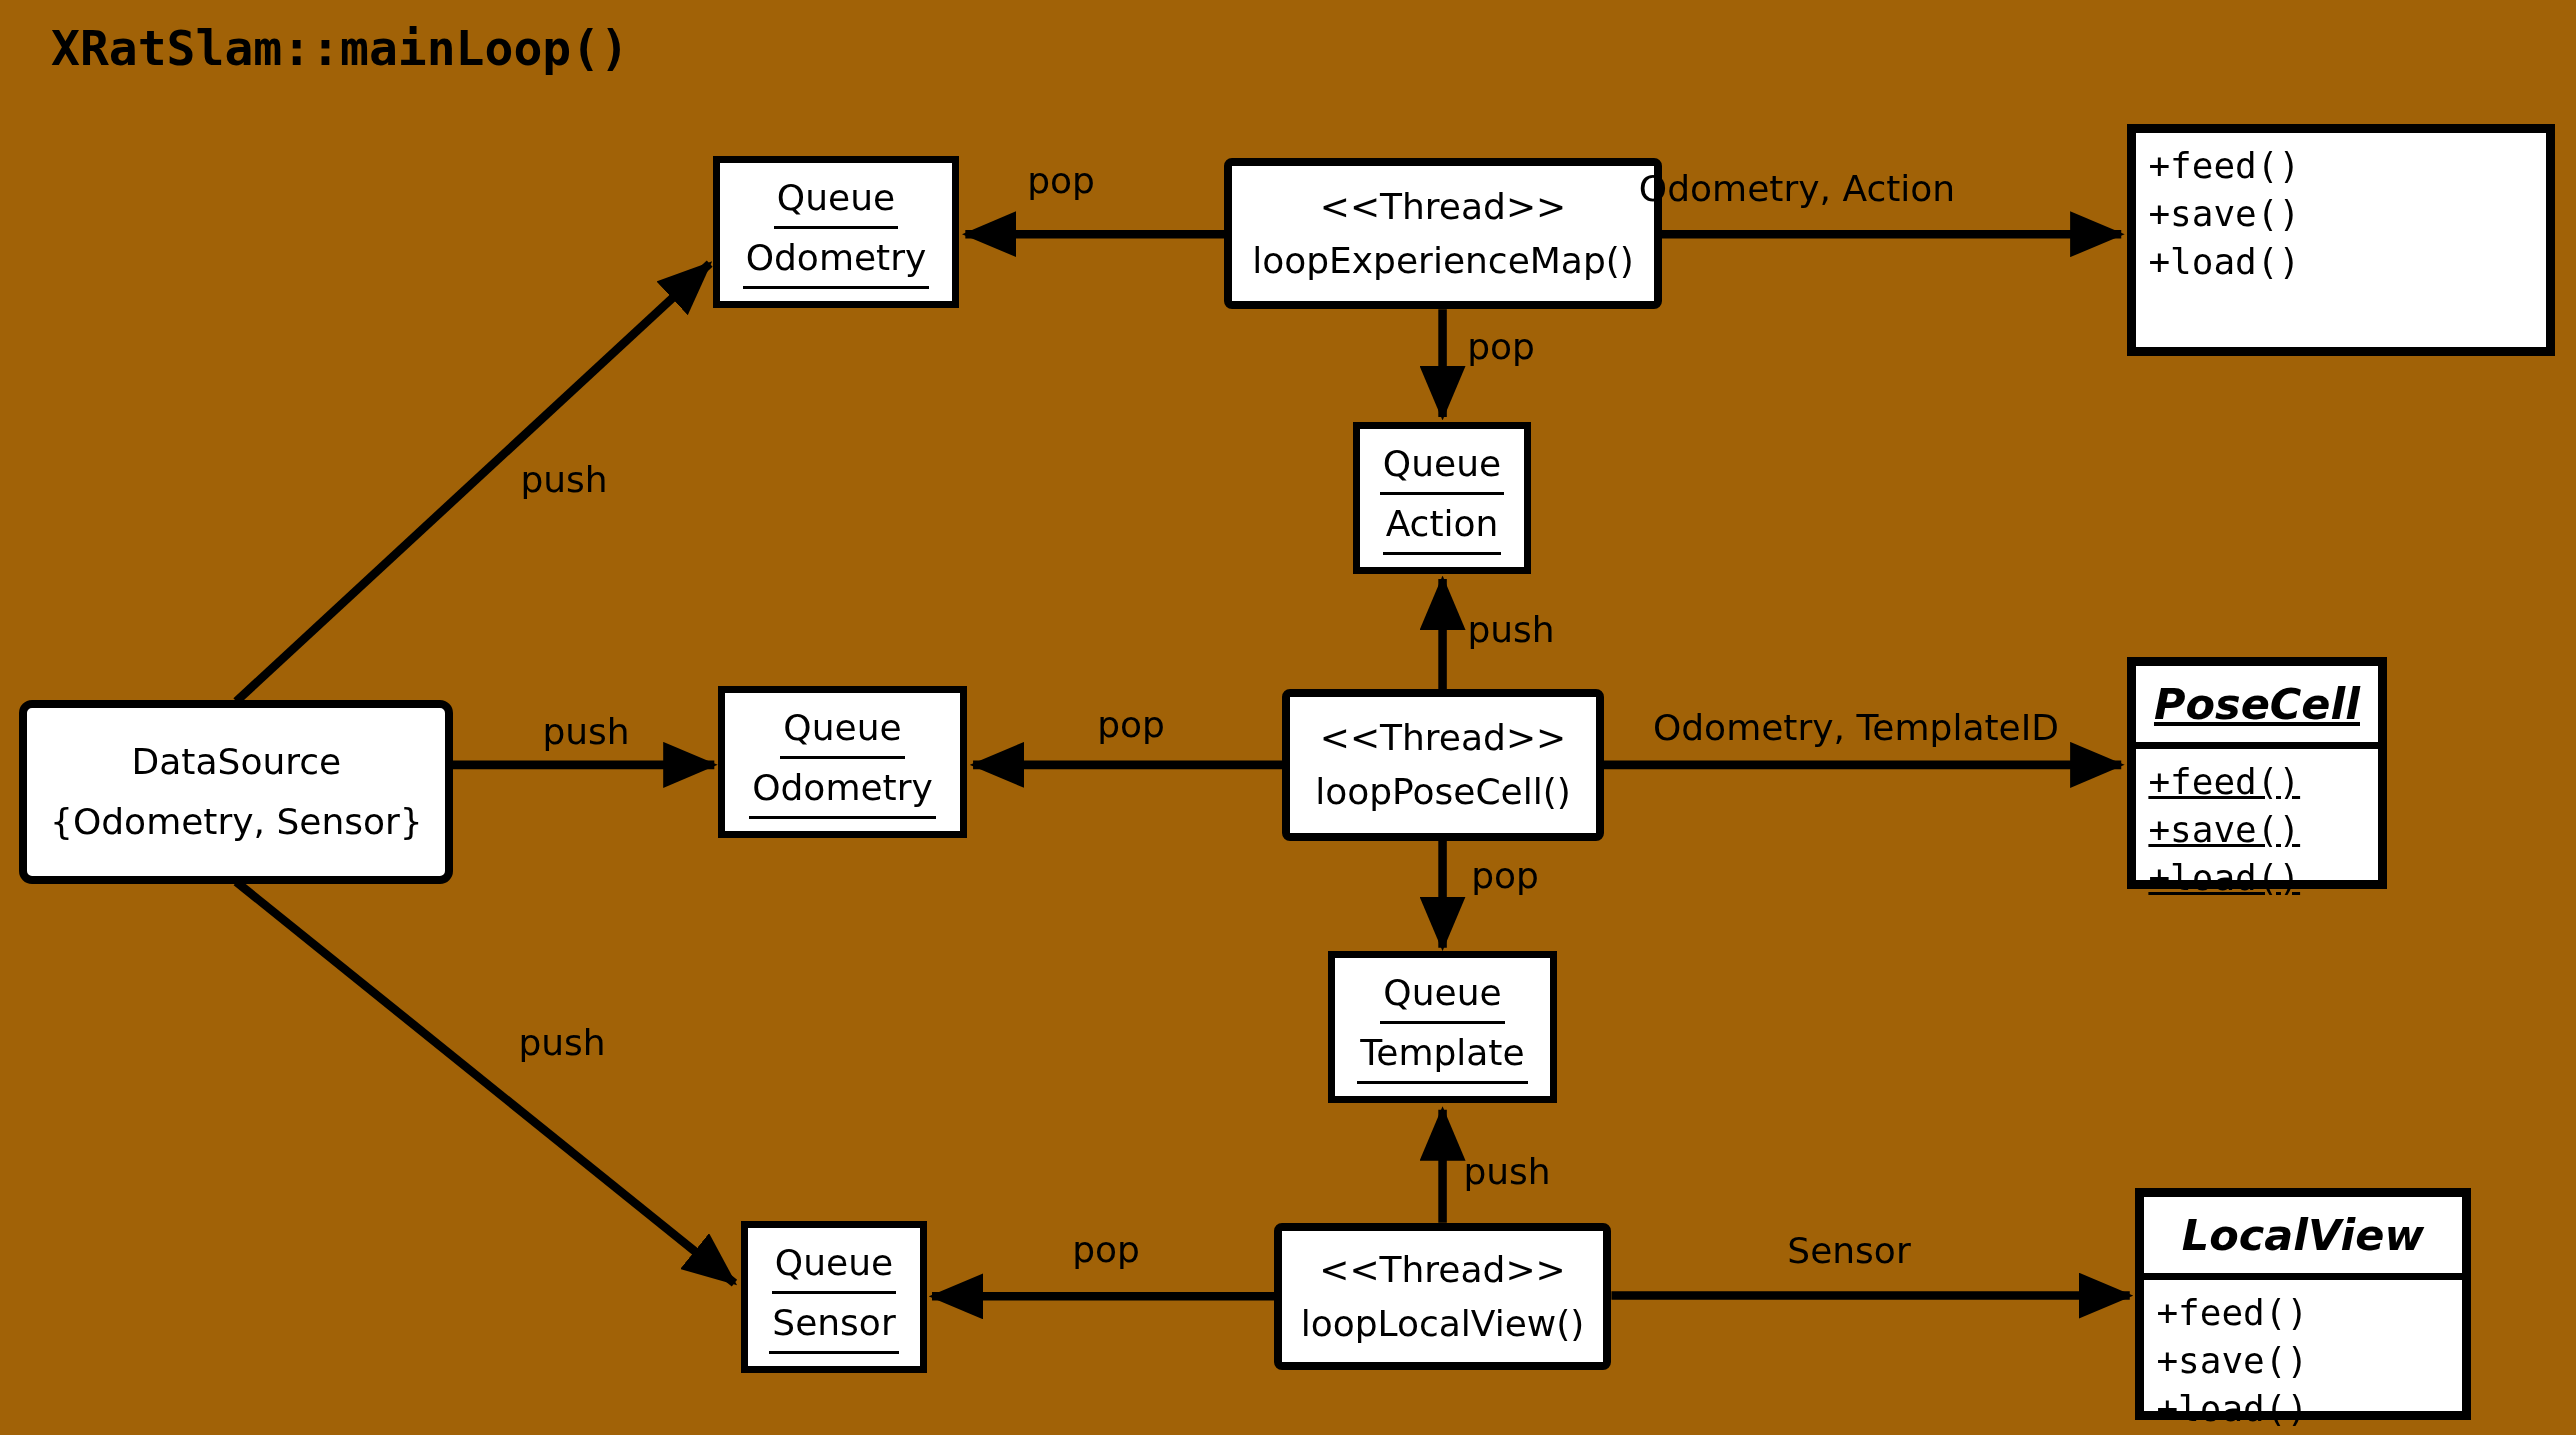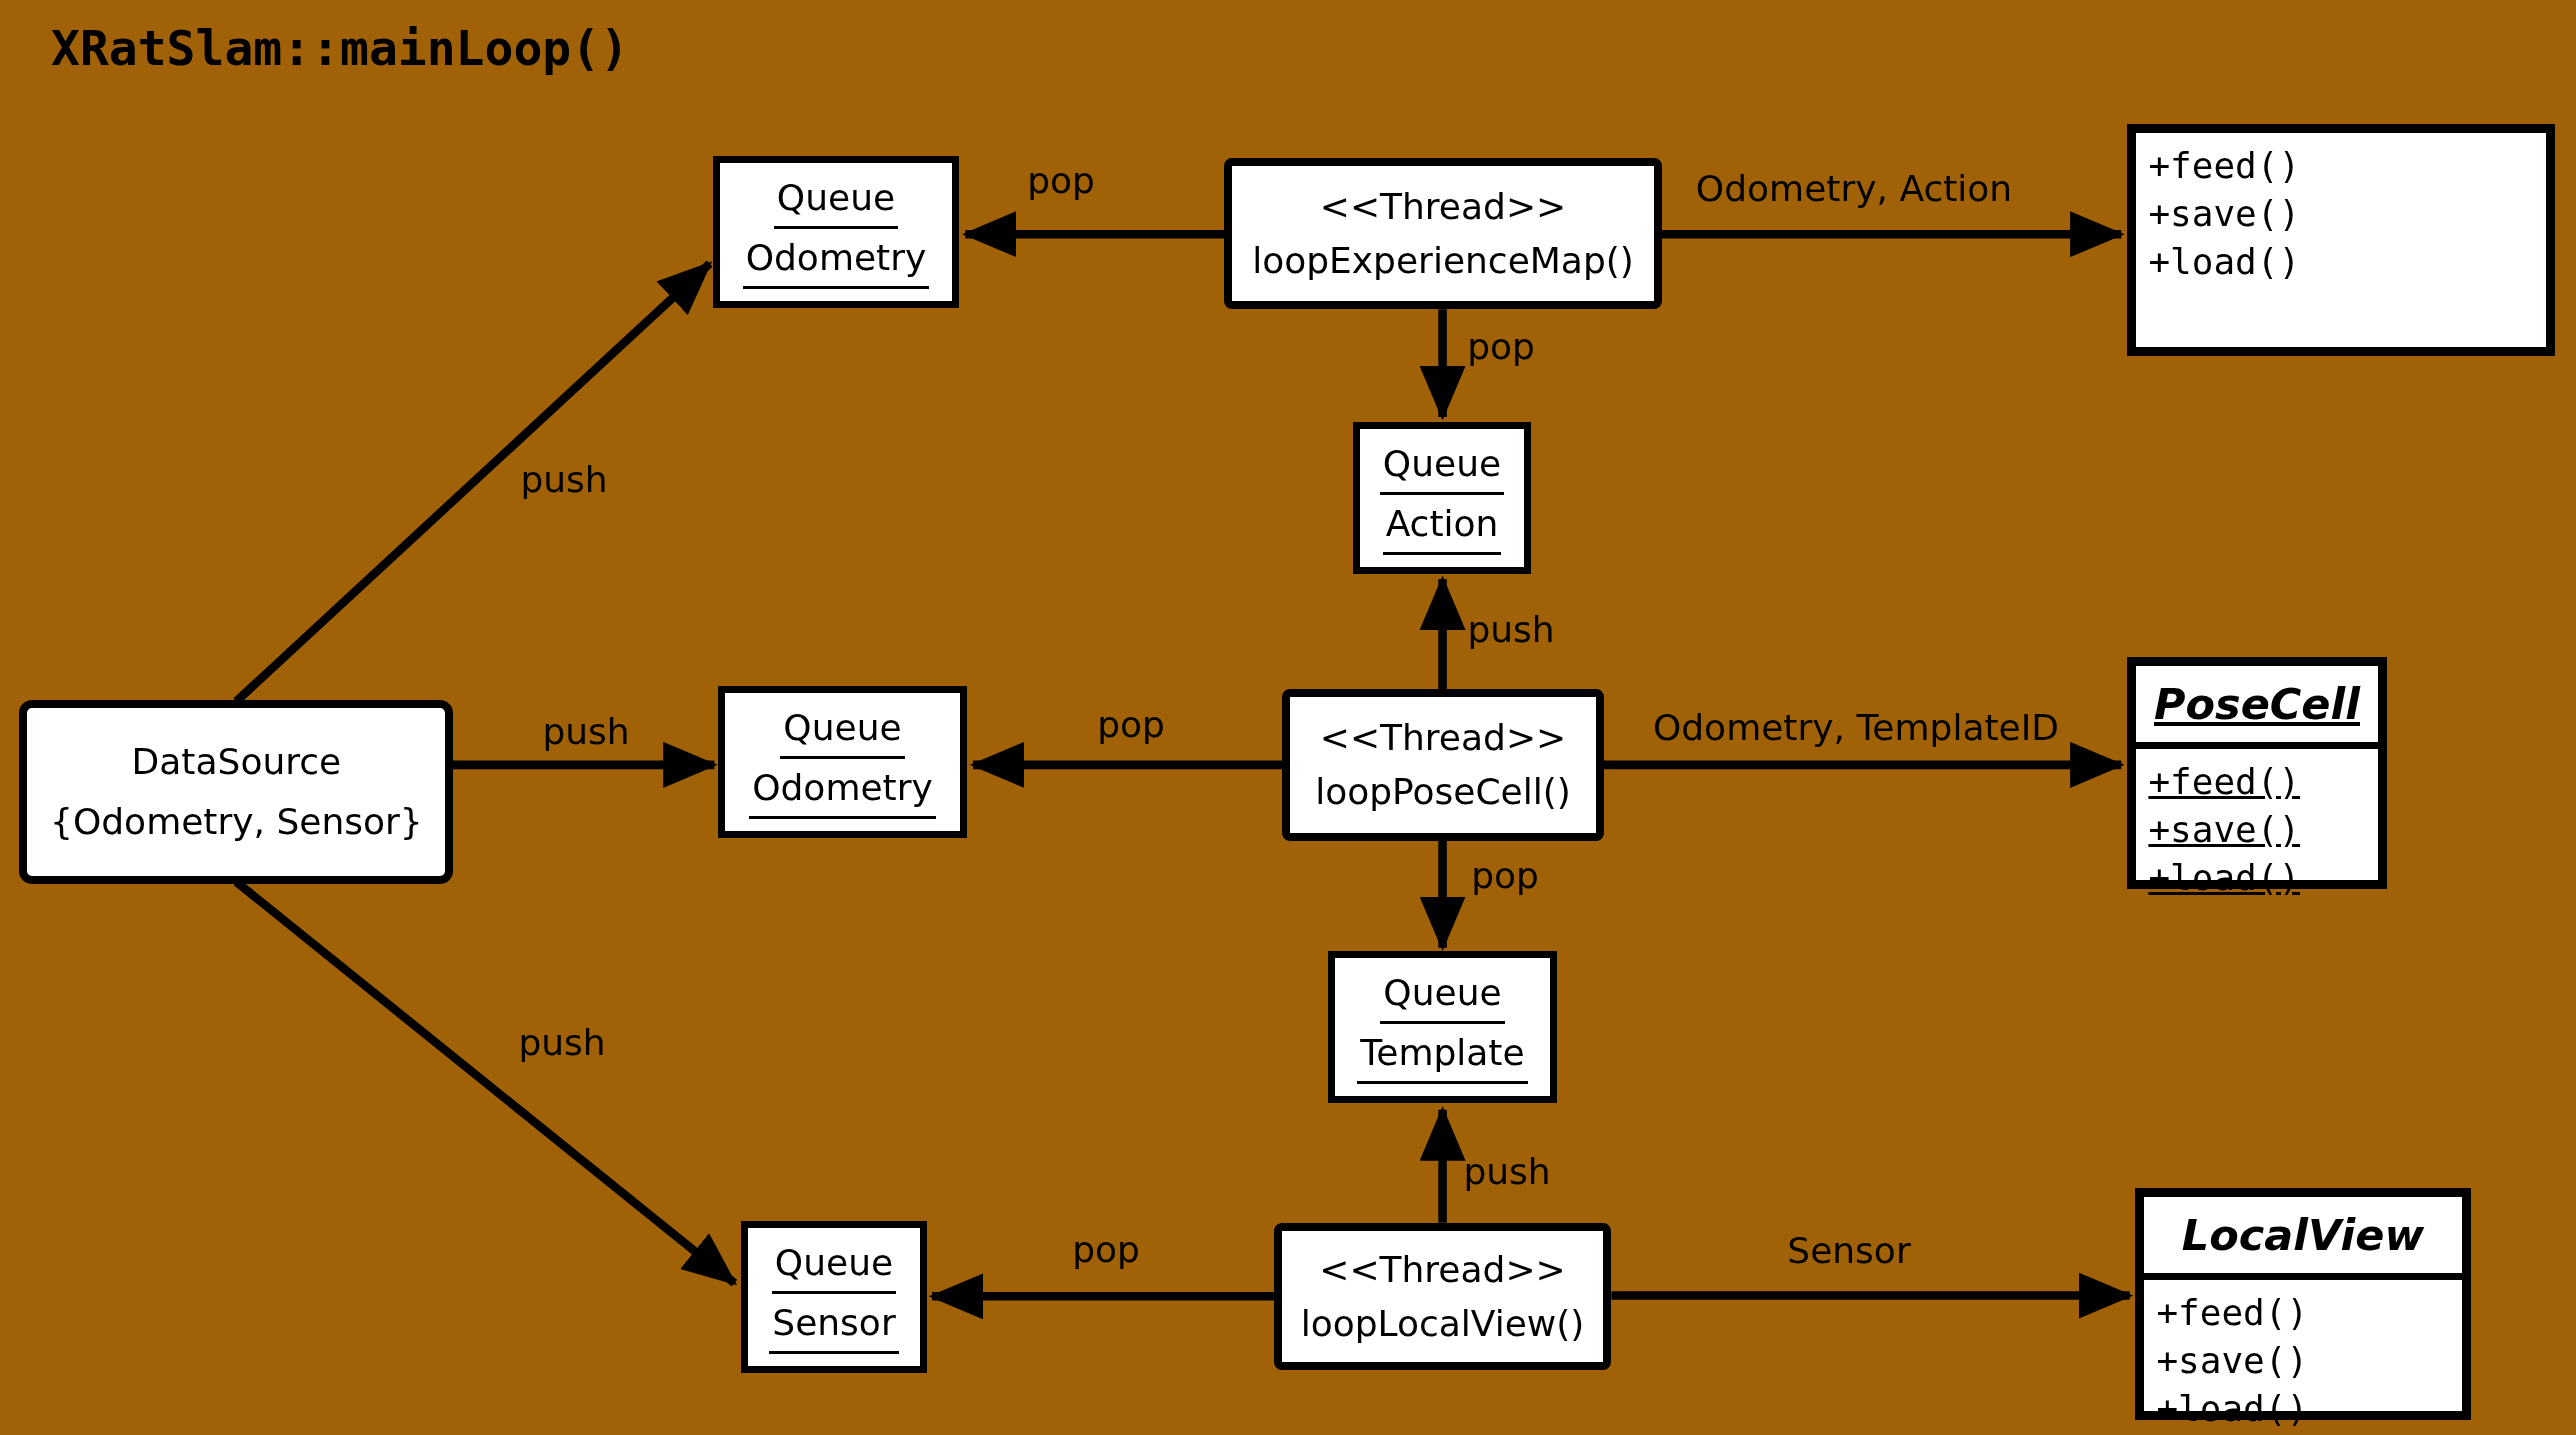--- a/index.html
+++ b/index.html
@@ -120,18 +120,18 @@
   <div class="elabel" style="left:564px;top:479px;">push</div>
   <div class="elabel" style="left:586px;top:731px;">push</div>
   <div class="elabel" style="left:562px;top:1042px;">push</div>
   <div class="elabel" style="left:1061px;top:180px;">pop</div>
   <div class="elabel" style="left:1501px;top:346px;">pop</div>
   <div class="elabel" style="left:1511px;top:629px;">push</div>
   <div class="elabel" style="left:1131px;top:724px;">pop</div>
   <div class="elabel" style="left:1505px;top:875px;">pop</div>
   <div class="elabel" style="left:1507px;top:1171px;">push</div>
   <div class="elabel" style="left:1106px;top:1249px;">pop</div>
-  <div class="elabel" style="left:1854px;top:188px;">Odometry, Action</div>
+  <div class="elabel" style="left:1797px;top:188px;">Odometry, Action</div>
   <div class="elabel" style="left:1856px;top:727px;">Odometry, TemplateID</div>
   <div class="elabel" style="left:1849px;top:1250px;">Sensor</div>
 
 </div>
 
 
 </body></html>

